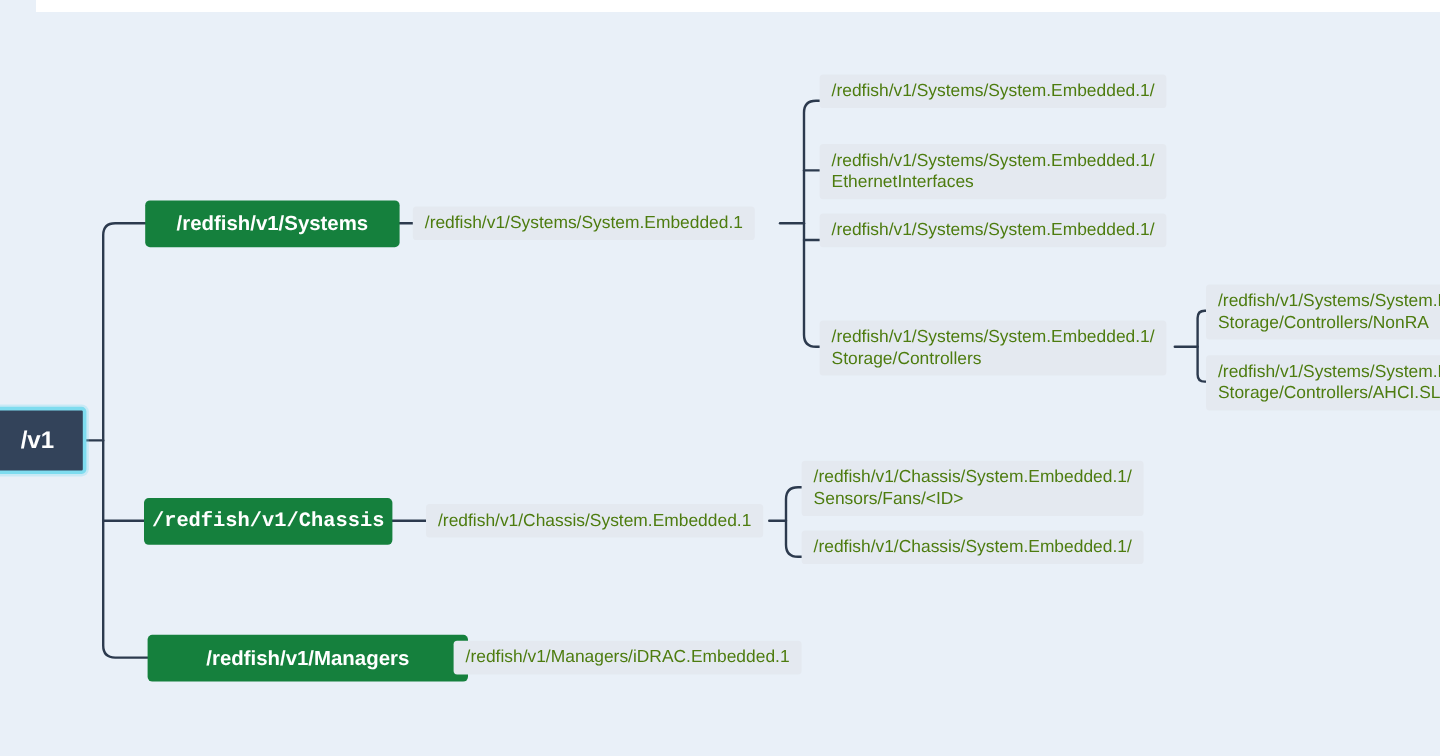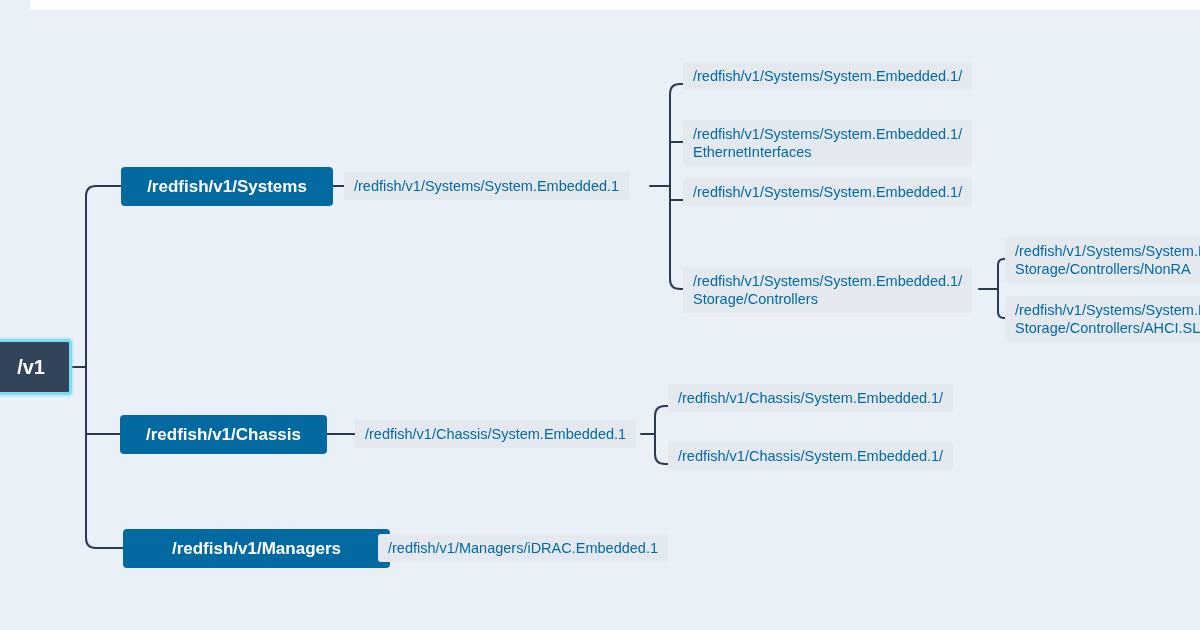--- a/index.html
+++ b/index.html
@@ -25,31 +25,31 @@
     background: #33435a;
     color: #ffffff;
     border: 3px solid #7edcef;
     box-shadow: 0 0 0 2px rgba(126,220,239,0.30);
     border-radius: 4px;
     display: flex; align-items: center; justify-content: flex-end;
     padding-right: 24px;
     font-size: 20px; font-weight: 700;
   }
   .node-blue {
-    background: #0369a1;
+    background: #15803d;
     color: #ffffff;
     border-radius: 4px;
     display: flex; align-items: center; justify-content: center;
     font-size: 17px; font-weight: 600;
     height: 39px;
     white-space: nowrap;
   }
   .node-gray {
     background: #e4e9f0;
-    color: #0369a1;
+    color: #4d7c0f;
     border-radius: 3px;
     padding: 5px 10px;
     font-size: 14.5px;
     line-height: 18px;
     white-space: nowrap;
   }
   .node-gray .line { display: block; }
 </style>
 </head>
 <body>
@@ -84,21 +84,21 @@
 </svg>
 
 <div class="node node-root" style="left:-58px; top:339px; width:130px; height:56px;">
   <span>/v1</span>
 </div>
 
 <div class="node node-blue" style="left:121px; top:167px; width:212px;">
   <span>/redfish/v1/Systems</span>
 </div>
 
-<div class="node node-blue" style="left:120px; top:415px; width:207px;">
+<div class="node node-blue" style="left:120px; top:415px; width:207px;font-family:Liberation Mono, monospace;">
   <span>/redfish/v1/Chassis</span>
 </div>
 
 <div class="node node-blue" style="left:123px; top:529px; width:267px;">
   <span>/redfish/v1/Managers</span>
 </div>
 
 <div class="node node-gray" style="left:344px; top:172px;">
   <span>/redfish/v1/Systems/System.Embedded.1</span>
 </div>
@@ -130,20 +130,21 @@
   <span class="line">/redfish/v1/Systems/System.Embedded.1/</span>
   <span class="line">Storage/Controllers/AHCI.SL</span>
 </div>
 
 <div class="node node-gray" style="left:355px; top:420px;">
   <span>/redfish/v1/Chassis/System.Embedded.1</span>
 </div>
 
 <div class="node node-gray" style="left:668px; top:384px;">
   <span class="line">/redfish/v1/Chassis/System.Embedded.1/</span>
+  <span class="line">Sensors/Fans/&lt;ID&gt;</span>
 </div>
 
 <div class="node node-gray" style="left:668px; top:442px;">
   <span class="line">/redfish/v1/Chassis/System.Embedded.1/</span>
 </div>
 
 <div class="node node-gray" style="left:378px; top:534px;">
   <span>/redfish/v1/Managers/iDRAC.Embedded.1</span>
 </div>
 

